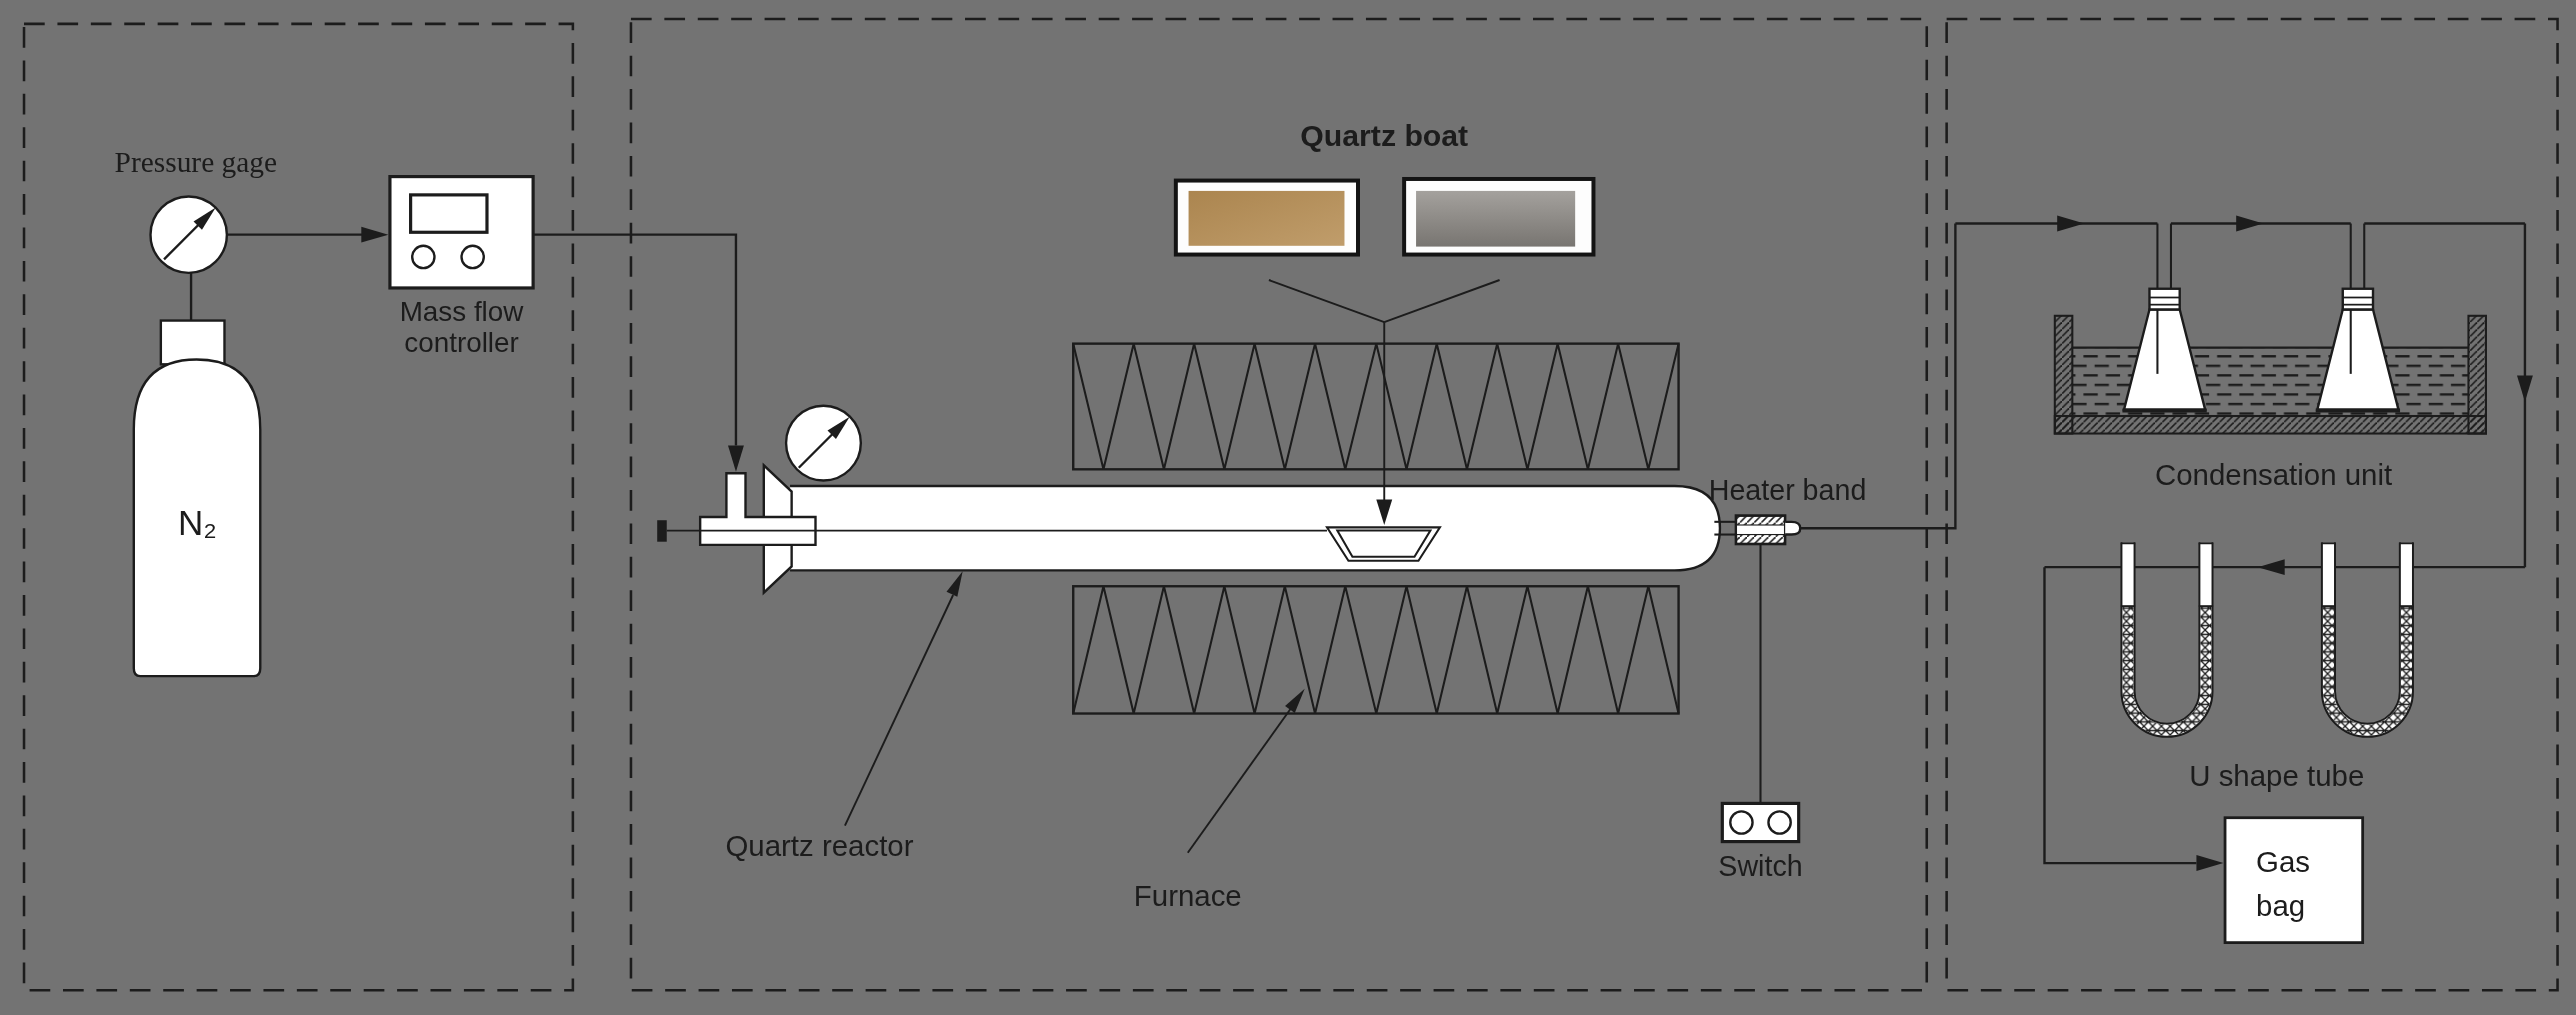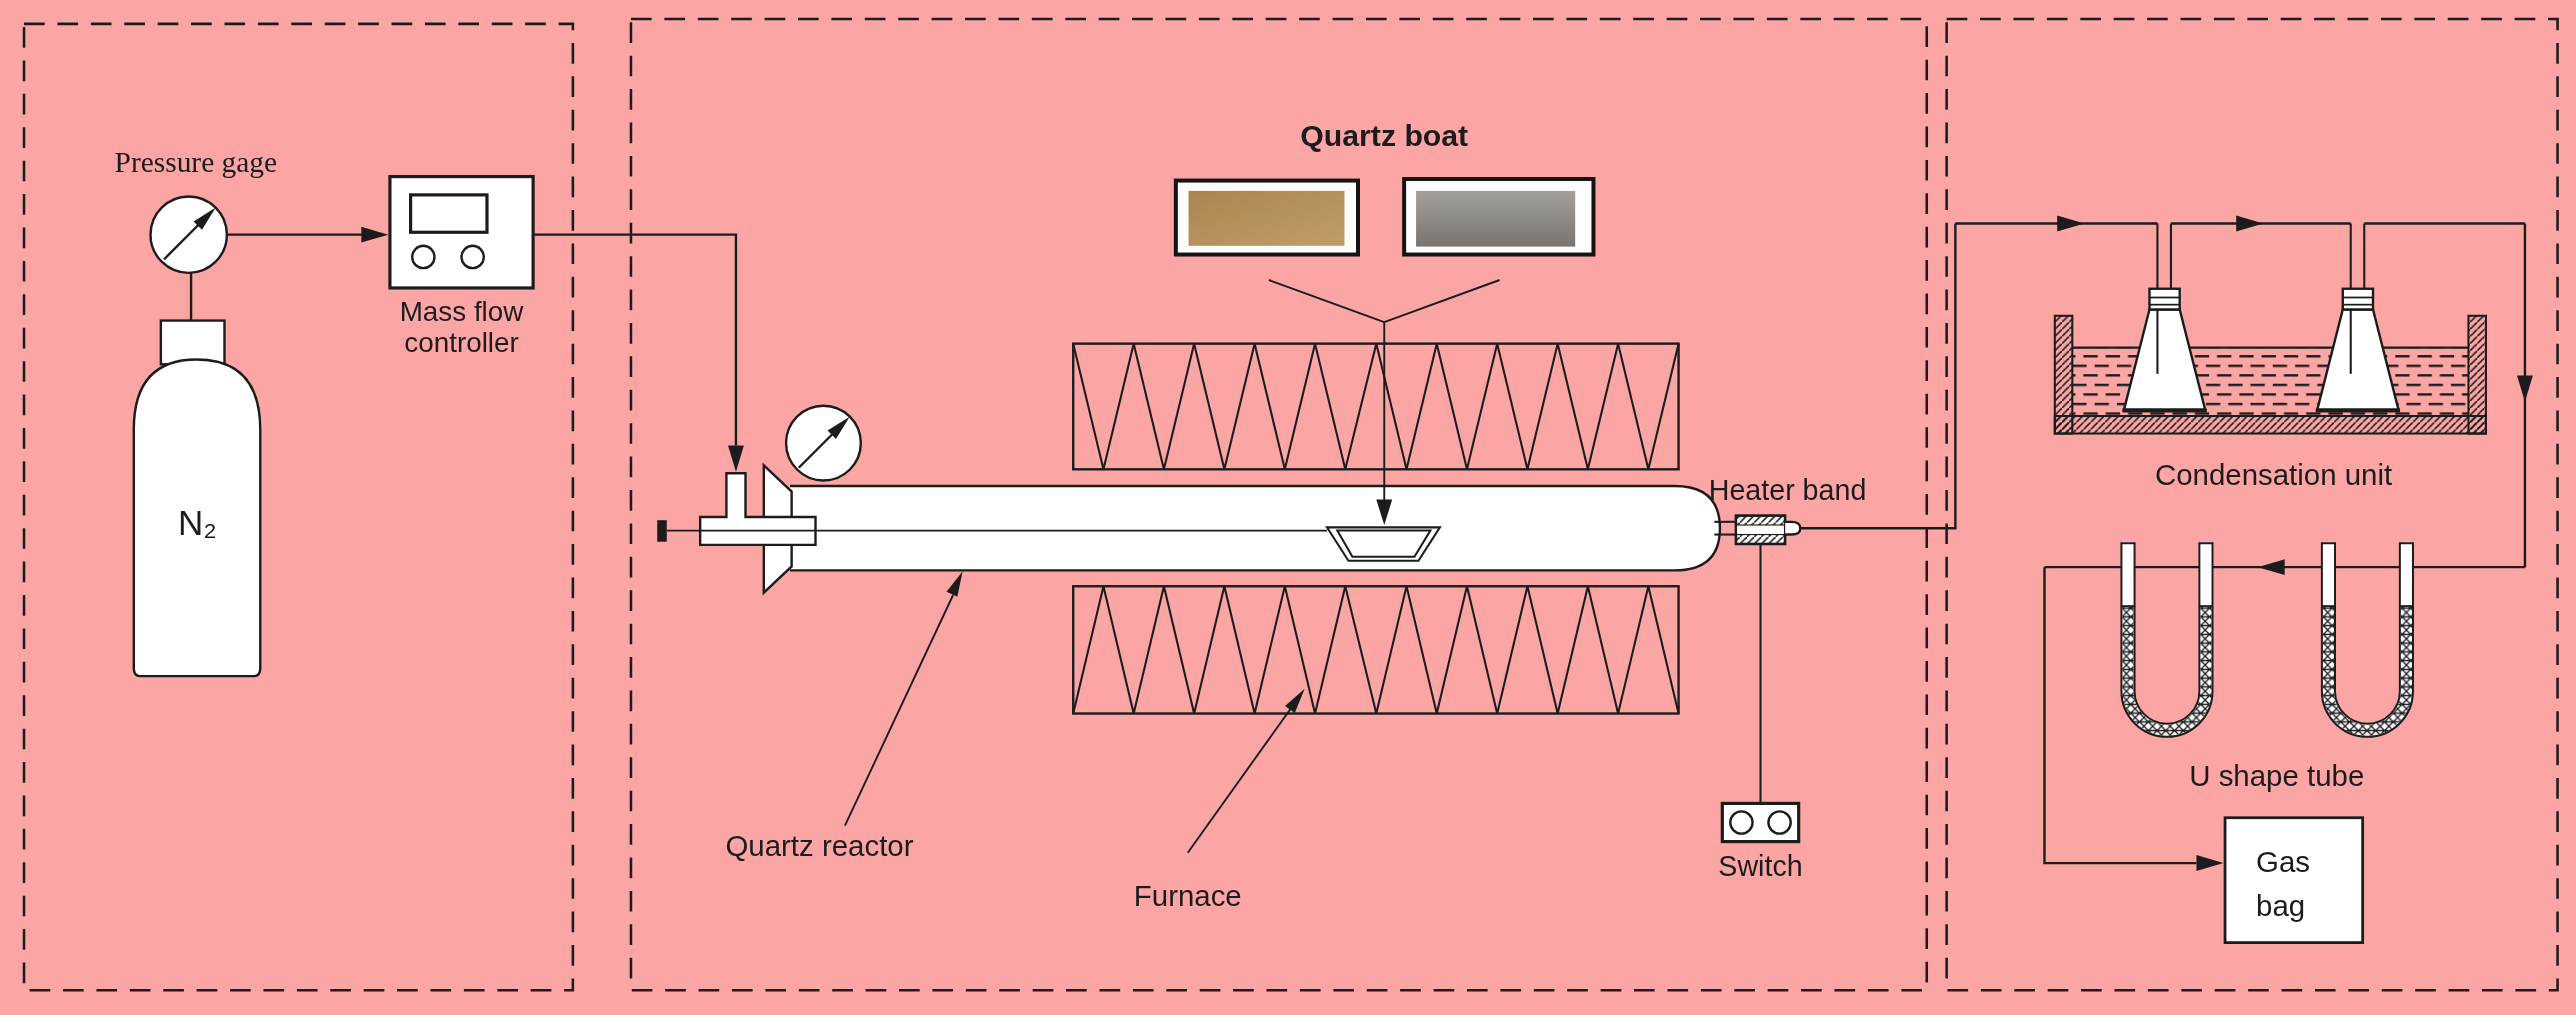--- a/index.html
+++ b/index.html
@@ -1,16 +1,16 @@
 <!DOCTYPE html>
 <html style="font-size:12.7px"><head>
 <meta charset="utf-8">
 <style>
   html,body{margin:0;padding:0;background:#ffffff;}
-  .stage{width:2576px;height:1015px;position:relative;background:#fca5a5;overflow:hidden;}
+  .stage{width:2576px;height:1015px;position:relative;background:#737373;overflow:hidden;}
   svg{display:block;}
   text{font-family:"Liberation Sans","DejaVu Sans",sans-serif;fill:#1c1c1c;}
   .serif{font-family:"Liberation Serif","DejaVu Serif",serif;}
   .bold{font-weight:bold;}
 </style>
 </head>
 <body>
 
 <div class="stage">
 <svg width="2576" height="1015" viewBox="0 0 3238 1276" xmlns="http://www.w3.org/2000/svg">

